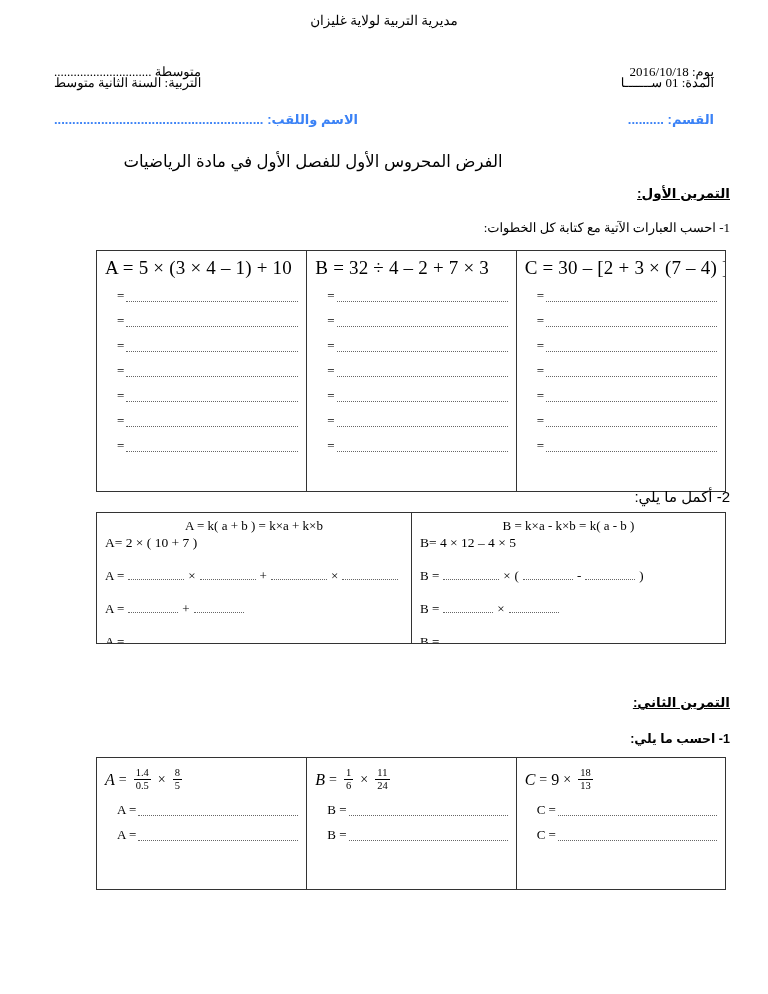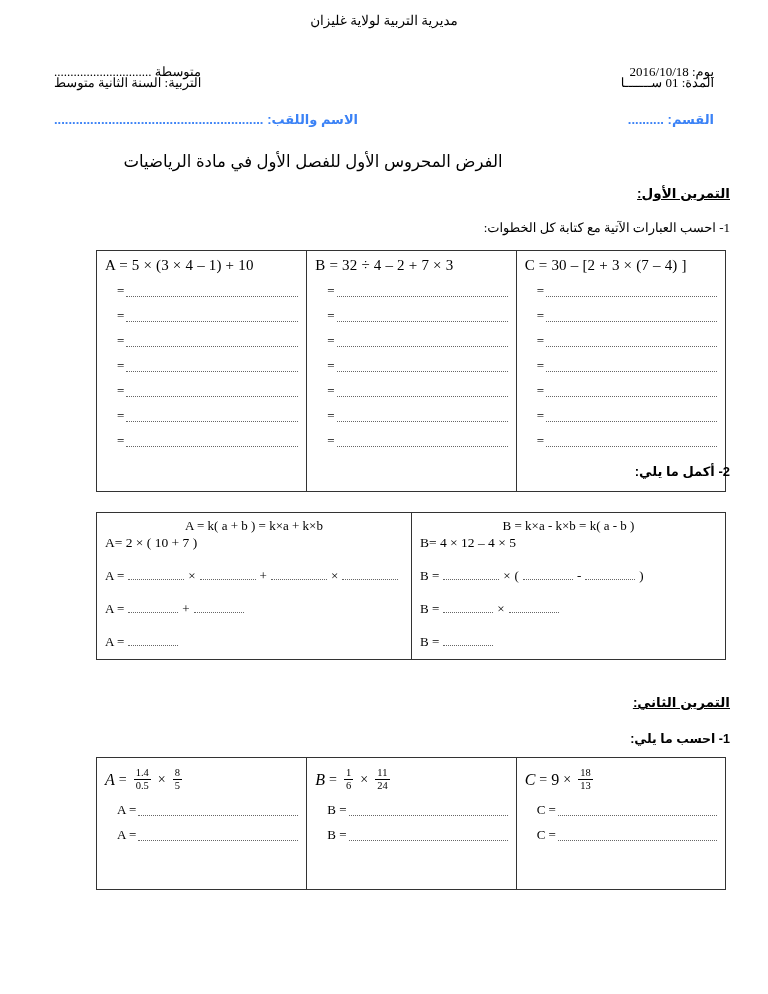--- a/index.html
+++ b/index.html
@@ -92,24 +92,24 @@
 
   .q-line {
     position: absolute;
     right: 38px;
     font-size: 13px;
     direction: rtl;
     font-family: "Liberation Serif", "DejaVu Serif", serif;
   }
   .q1-line { top: 220px; }
   .q2-line {
-    top: 464px;
-    font-weight: bold;
+    top: 488px;
+    font-weight: normal;
     font-family: "Liberation Sans", "DejaVu Sans", sans-serif;
-    font-size: 13px;
+    font-size: 15px;
   }
   .q3-line {
     top: 731px;
     font-weight: bold;
     font-family: "Liberation Sans", "DejaVu Sans", sans-serif;
     font-size: 12.5px;
   }
 
   
   .tbl {
@@ -126,28 +126,28 @@
     direction: ltr;
     text-align: left;
     font-size: 13px;
     overflow: hidden;
   }
   .tbl .cell + .cell { border-left: 1px solid #333333; }
 
   #table-1 { left: 96px; top: 250px; width: 630px; height: 242px; }
   #table-1 .cell { width: 210px; }
 
-  #table-2 { left: 96px; top: 512px; width: 630px; height: 148px; }
+  #table-2 { left: 96px; top: 512px; width: 630px; height: 132px; }
   #table-2 .cell { width: 315px; padding-top: 5px; }
 
   #table-3 { left: 96px; top: 757px; width: 630px; height: 133px; }
   #table-3 .cell { width: 210px; padding-top: 10px; }
 
   .expr {
-    font-size: 15px;
+    font-size: 19px;
     white-space: nowrap;
     letter-spacing: .2px;
     margin-bottom: 0;
   }
 
   .eqrow {
     display: flex;
     align-items: flex-end;
     margin-left: 12px;
     margin-top: 9px;

